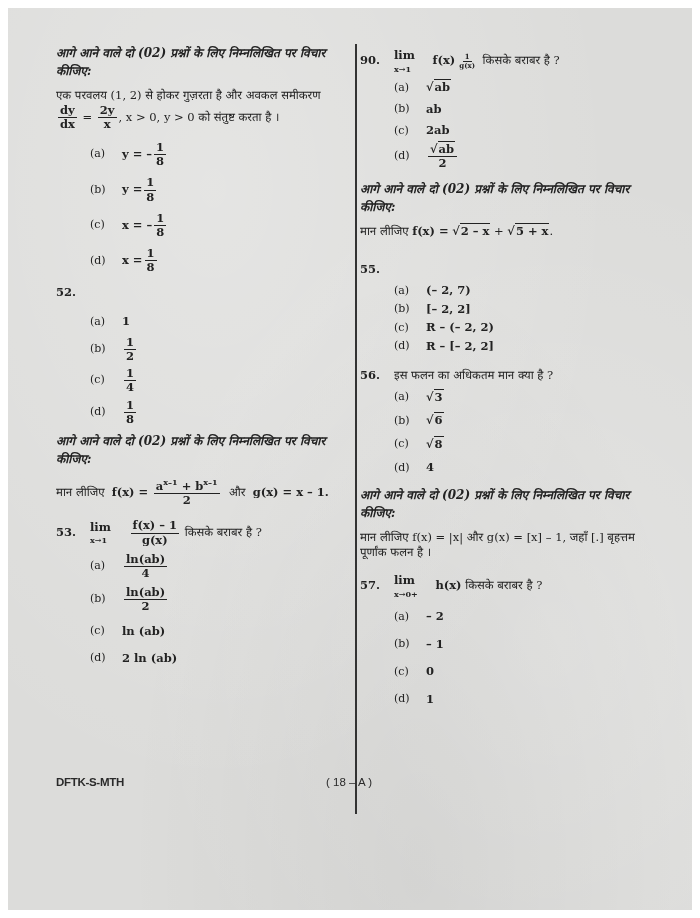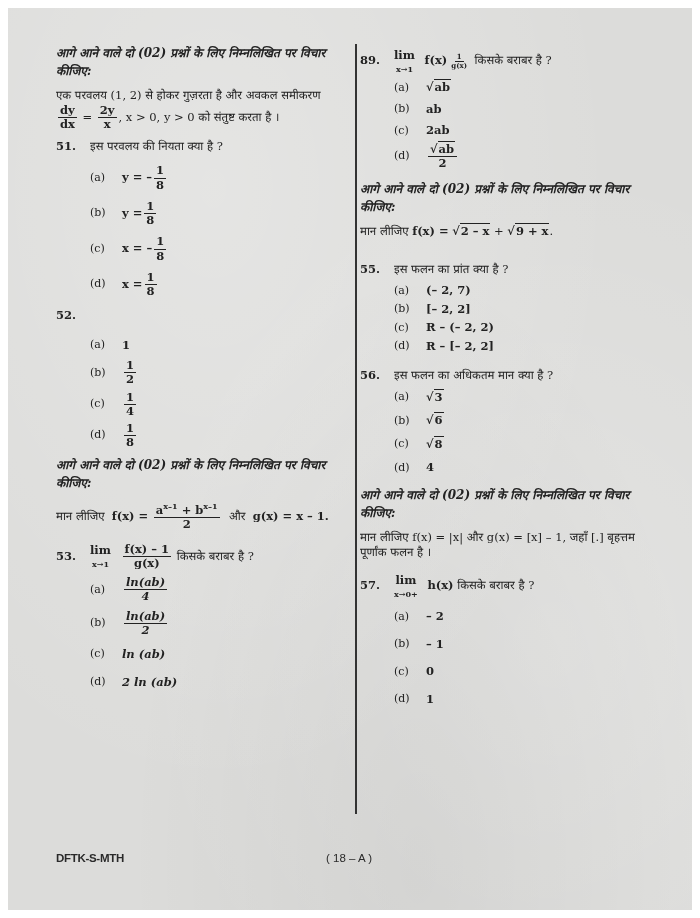--- a/index.html
+++ b/index.html
@@ -22,28 +22,28 @@
   .q { display:flex; align-items:flex-start; margin:8px 0 6px 0; font-weight:normal; }
   .qnum { font-weight:bold; width:34px; flex:0 0 34px; }
   .qtext { flex:1; }
   .opt { display:flex; align-items:center; margin:0 0 0 34px; }
   .optlbl { width:32px; flex:0 0 32px; font-size:11px; }
   .optval { font-weight:bold; }
 
   .frac { display:inline-flex; flex-direction:column; align-items:center; vertical-align:middle; font-weight:bold; margin:0 2px; }
   .frac .num { border-bottom:1px solid #222; padding:0 2px; line-height:1.15; }
   .frac .den { padding:0 2px; line-height:1.15; }
-  .lim { display:inline-flex; flex-direction:column; align-items:center; vertical-align:middle; margin-right:6px; font-weight:bold; }
+  .lim { display:inline-flex; flex-direction:column; vertical-align:middle; margin-right:14px; font-weight:bold; }
   .lim .sub { font-size:8px; font-weight:bold; }
   .sqrt { font-weight:bold; }
   .sqrt .rad { border-top:1px solid #222; padding:0 1px; }
-  .italic { font-style:italic; }
+  .italic { }
   sup { font-size:8px; }
 
-  .footer { position:absolute; top:852px; font-family:"Liberation Sans", sans-serif; font-size:11.5px; font-weight:bold; color:#2a2a2a; }
+  .footer { position:absolute; top:776px; font-family:"Liberation Sans", sans-serif; font-size:11.5px; font-weight:bold; color:#2a2a2a; }
   .footer.code { left:56px; letter-spacing:-0.3px; }
   .footer.page { left:326px; font-weight:normal; }
 </style>
 </head>
 <body>
 
 <div class="paper"></div>
 <div class="divider"></div>
 
 <div class="col left">
@@ -56,24 +56,20 @@
         <span class="den">dx</span>
       </span>
     <span>=</span>
     <span class="frac">
         <span class="num">2y</span>
         <span class="den">x</span>
       </span><span style="font-weight:normal">, x &gt; 0, y &gt; 0</span>
     <span>को संतुष्ट करता है ।</span>
   </p>
 
-  <div class="q">
-    <span class="qnum">51.</span>
-    <span class="qtext">इस परवलय की नियता क्या है ?</span>
-  </div>
   <div class="opt" style="margin-top:10px">
     <span class="optlbl">(a)</span>
     <span class="optval">y = –</span>
     <span class="frac">
         <span class="num">1</span>
         <span class="den">8</span>
       </span>
   </div>
   <div class="opt" style="margin-top:8px">
     <span class="optlbl">(b)</span>
@@ -176,21 +172,21 @@
   </div>
   <div class="opt" style="margin-top:12px">
     <span class="optlbl">(d)</span>
     <span class="optval italic">2 ln (ab)</span>
   </div>
 </div>
 
 <div class="col right">
 
   <div class="q" style="margin-top:4px;align-items:center">
-    <span class="qnum">89.</span>
+    <span class="qnum">90.</span>
     <span class="qtext">
       <span class="lim">
           <span>lim</span>
           <span class="sub">x→1</span>
         </span>
       <span style="font-weight:bold">f(x)</span><sup class="frac" style="font-size:7px;vertical-align:super">
           <span class="num">1</span>
           <span class="den">g(x)</span>
         </sup>
       <span>किसके बराबर है ?</span>
@@ -216,26 +212,25 @@
       </span>
   </div>
 
   <p class="directive" style="margin-top:10px">आगे आने वाले दो (02) प्रश्नों के लिए निम्नलिखित पर विचार कीजिए:</p>
 
   <p class="para">
     <span>मान लीजिए</span>
     <span style="font-weight:bold">f(x) =</span>
     <span class="sqrt">√<span class="rad">2 – x</span></span>
     <span>+</span>
-    <span class="sqrt">√<span class="rad">9 + x</span></span><span>.</span>
+    <span class="sqrt">√<span class="rad">5 + x</span></span><span>.</span>
   </p>
 
   <div class="q" style="margin-top:22px">
     <span class="qnum">55.</span>
-    <span class="qtext">इस फलन का प्रांत क्या है ?</span>
   </div>
   <div class="opt">
     <span class="optlbl">(a)</span>
     <span class="optval">(– 2, 7)</span>
   </div>
   <div class="opt" style="margin-top:3px">
     <span class="optlbl">(b)</span>
     <span class="optval">[– 2, 2]</span>
   </div>
   <div class="opt" style="margin-top:3px">

